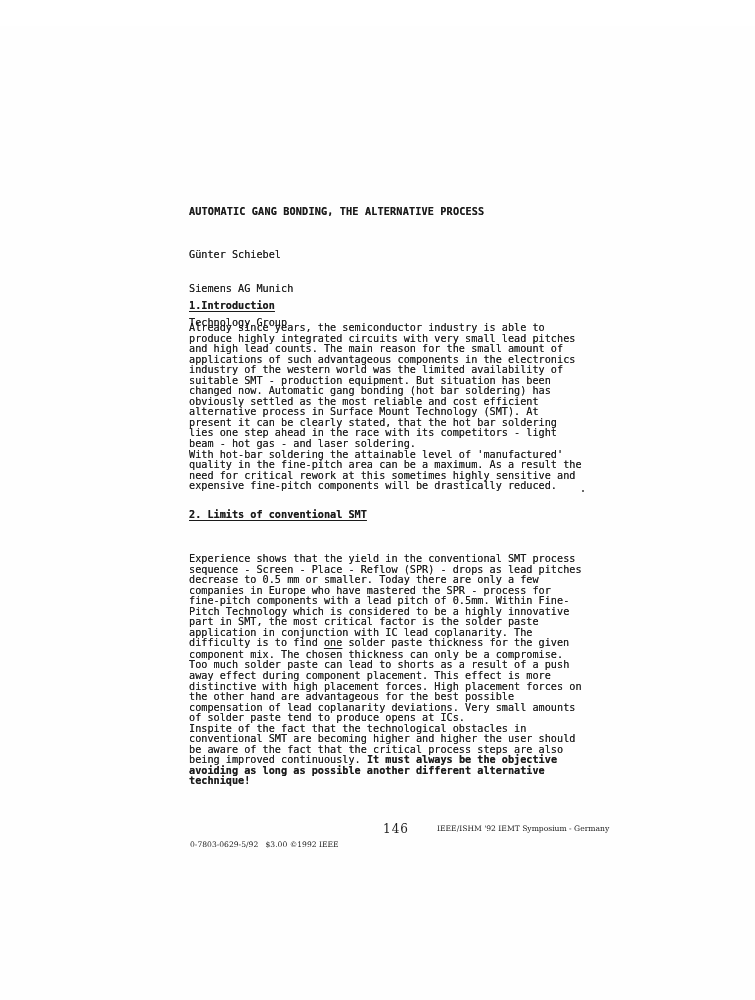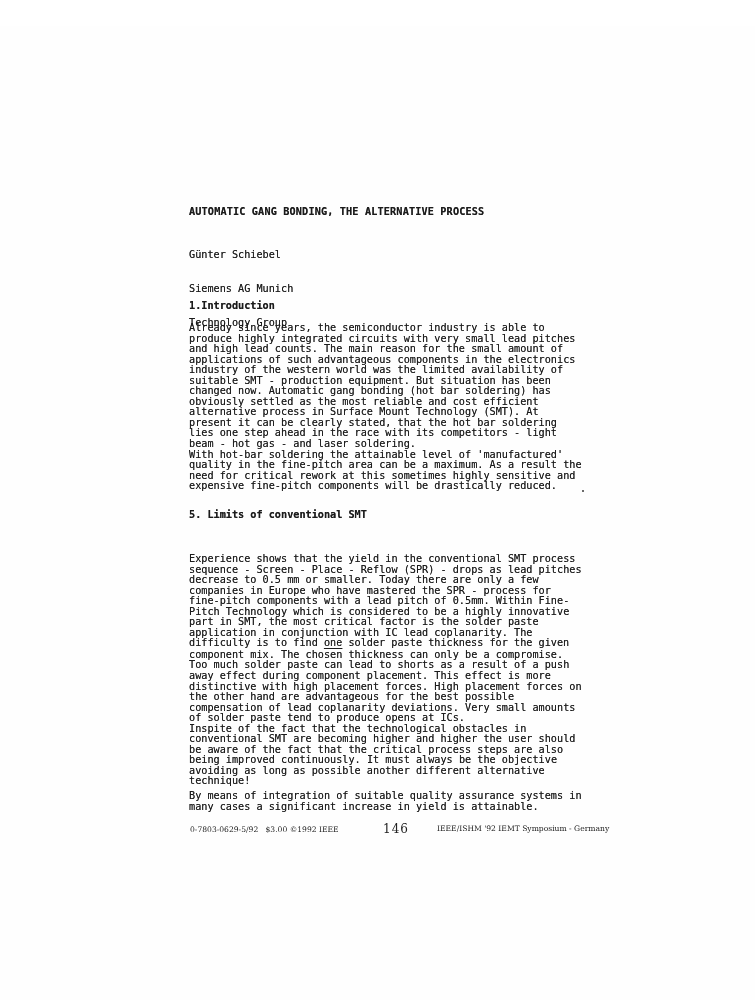--- a/index.html
+++ b/index.html
@@ -29,50 +29,51 @@
     top: 181px;
     font-weight: bold;
     letter-spacing: 0.15px;
   }
   .authors {
     top: 201px;
     line-height: 11.2px;
   }
   .sec-heading {
     font-weight: bold;
+    text-decoration: underline;
     text-underline-offset: 2px;
     text-decoration-thickness: 1px;
     text-align: right;
   }
   .h1 { top: 275px; }
   .h2 { top: 484px; }
   .p1 { top: 297px; }
   .p2 { top: 528px; }
   .p3 { top: 765px; }
-  .seg-bold { font-weight: normal; }
+  .seg-bold { font-weight: bold; }
   .seg-underline {
     text-decoration: underline;
     text-underline-offset: 2px;
     text-decoration-thickness: 1px;
     font-family: Liberation Mono, monospace;
   }
   .footer {
     position: absolute;
     top: 796px;
     left: 0;
     width: 755px;
     height: 14px;
     font-family: "DejaVu Serif", serif;
     font-size: 7.6px;
     color: #222;
   }
   .footer .f-left {
     position: absolute;
     left: 190px;
-    top: 3px;
+    top: 18px;
     white-space: pre;
   }
   .footer .f-center {
     position: absolute;
     left: 383px;
     top: 0;
     font-size: 12px;
     letter-spacing: 1px;
   }
   .footer .f-right {
@@ -116,21 +117,21 @@
 obviously settled as the most reliable and cost efficient
 alternative process in Surface Mount Technology (SMT). At
 present it can be clearly stated, that the hot bar soldering
 lies one step ahead in the race with its competitors - light
 beam - hot gas - and laser soldering.
 With hot-bar soldering the attainable level of 'manufactured'
 quality in the fine-pitch area can be a maximum. As a result the
 need for critical rework at this sometimes highly sensitive and
 expensive fine-pitch components will be drastically reduced.</div>
 
-  <div class="abs mono sec-heading h2">5. Limits of conventional SMT</div>
+  <div class="abs mono sec-heading h2">2. Limits of conventional SMT</div>
 
   <div class="abs mono p2"><span>Experience shows that the yield in the conventional SMT process
 sequence - Screen - Place - Reflow (SPR) - drops as lead pitches
 decrease to 0.5 mm or smaller. Today there are only a few
 companies in Europe who have mastered the SPR - process for
 fine-pitch components with a lead pitch of 0.5mm. Within Fine-
 Pitch Technology which is considered to be a highly innovative
 part in SMT, the most critical factor is the solder paste
 application in conjunction with IC lead coplanarity. The
 difficulty is to find </span><span class="seg-underline">one</span><span> solder paste thickness for the given
@@ -141,22 +142,20 @@
 the other hand are advantageous for the best possible
 compensation of lead coplanarity deviations. Very small amounts
 of solder paste tend to produce opens at ICs.
 Inspite of the fact that the technological obstacles in
 conventional SMT are becoming higher and higher the user should
 be aware of the fact that the critical process steps are also
 being improved continuously. </span><span class="seg-bold">It must always be the objective
 avoiding as long as possible another different alternative
 technique!</span></div>
 
-  <div class="abs mono p3">By means of integration of suitable quality assurance systems in
-many cases a significant increase in yield is attainable.</div>
 
   <div class="artifact-dot"></div>
 
   <div class="footer">
     <span class="f-left">0-7803-0629-5/92   $3.00 ©1992 IEEE</span>
     <span class="f-center">146</span>
     <span class="f-right">IEEE/ISHM '92 IEMT Symposium - Germany</span>
   </div>
 
 </div>

